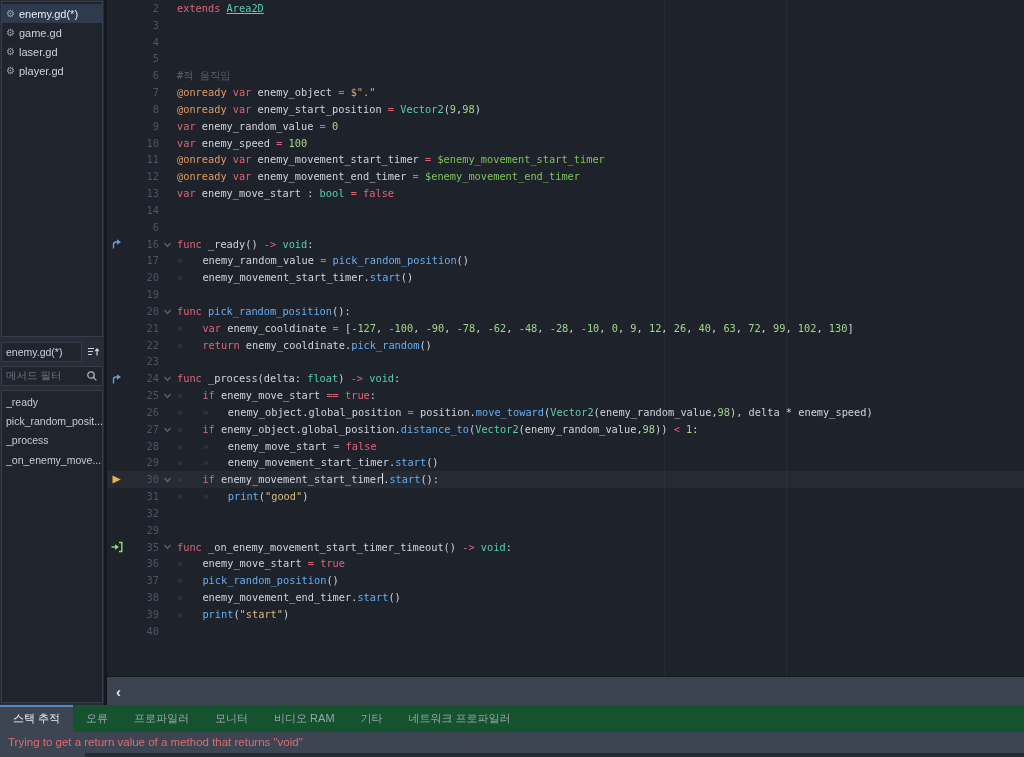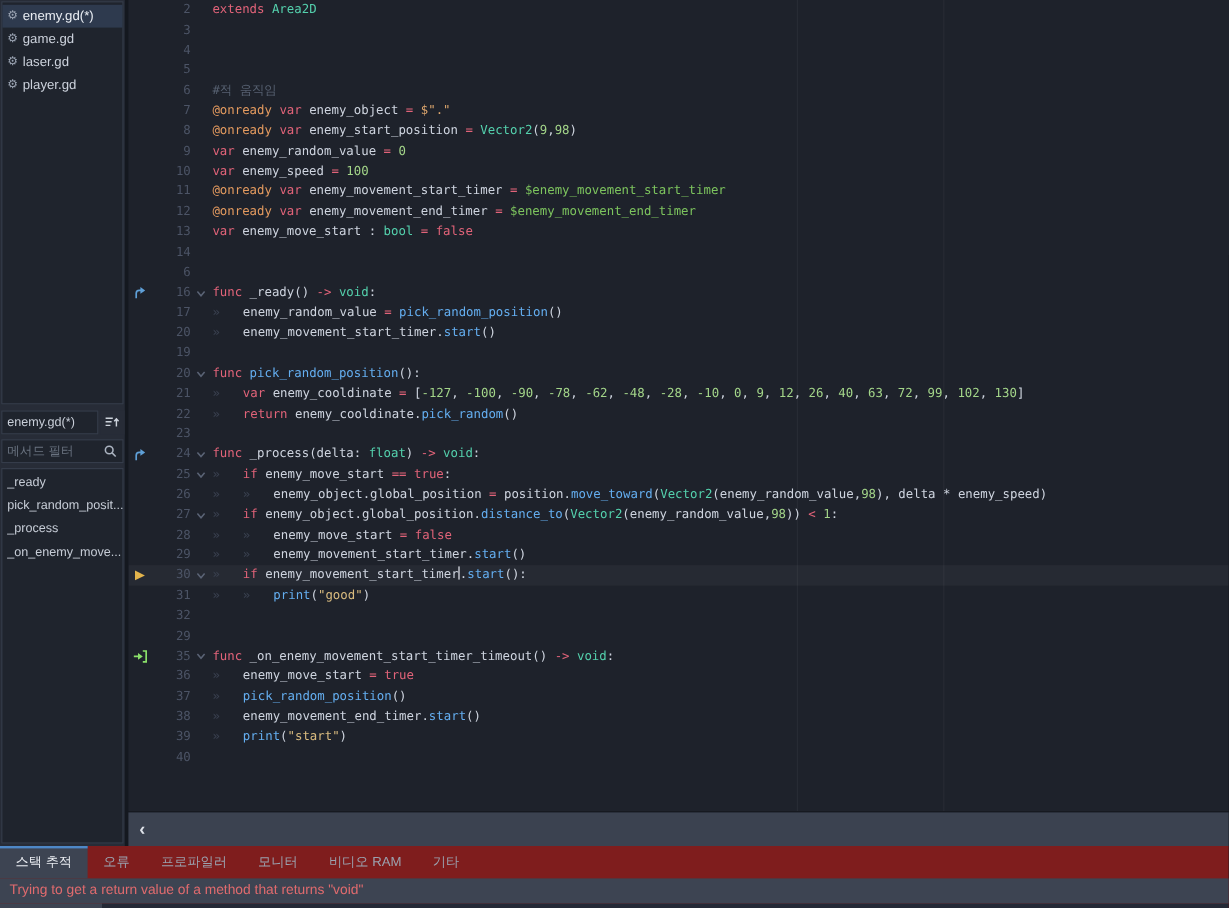--- a/index.html
+++ b/index.html
@@ -36,21 +36,21 @@
   .gf { position:absolute; left:56px; top:0; height:100%; display:flex; align-items:center; }
   .gc { display:block; margin-left:70px; }
   .tb { display:inline-block; width:25.4px; color:#3a4150; }
   .caret { display:inline-block; width:1px; height:11px; background:#e6eaf2; vertical-align:-1px; }
 
   #editor-bottom-bar { position:absolute; left:107px; top:677px; width:917px; height:28px;
                        background:#3b4250; display:flex; align-items:center; }
   #collapse-chevron { color:#dfe3ea; font-size:15px; font-weight:bold; margin-left:9px; }
 
   
-  #debugger { position:absolute; left:0; top:705px; width:1024px; height:52px; background:#7f1d1d; }
+  #debugger { position:absolute; left:0; top:705px; width:1024px; height:52px; background:#14532d; }
   #tabs { display:flex; height:27px; }
   .tab { position:relative; display:flex; align-items:center; padding:0 13px; font-size:11px;
          color:#9ba3b0; cursor:default; }
   .tab.active { background:#3d4452; color:#e9ecf1; }
   .tab.active::before { content:""; position:absolute; left:0; top:0; right:0; height:2px; background:#4e88c7; }
   #error-row { position:absolute; left:0; top:27px; width:1024px; height:21px; background:#3d4452;
                color:#e06b6e; font-size:11.5px; line-height:21px; padding-left:8px; }
   #strip-left  { position:absolute; left:0; top:48px; width:85px; height:4px; background:#3d4452; }
   #strip-right { position:absolute; left:85px; top:48px; width:939px; height:4px; background:#242936; }
 </style>
@@ -97,21 +97,21 @@
         <div class="member-item">pick_random_posit...</div>
         <div class="member-item">_process</div>
         <div class="member-item">_on_enemy_move...</div>
       </div>
   </div>
 
   <div id="editor">
     <div class="guide" style="left:557px"></div>
     <div class="guide" style="left:679px"></div>
     <div id="code">
-        <div class="row"><span class="gi"></span><span class="gn">2</span><span class="gf"></span><span class="gc"><span style="color: rgb(225, 99, 121);">extends</span><span style="color: rgb(206, 212, 223);"> </span><span style="color: rgb(84, 209, 173);">Area2D</span></span></div>
+        <div class="row"><span class="gi"></span><span class="gn">2</span><span class="gf"></span><span class="gc"><span style="color: rgb(225, 99, 121);">extends</span><span style="color: rgb(206, 212, 223);"> </span><span style="color: rgb(84, 209, 173); text-decoration: underline;">Area2D</span></span></div>
         <div class="row"><span class="gi"></span><span class="gn">3</span><span class="gf"></span><span class="gc"></span></div>
         <div class="row"><span class="gi"></span><span class="gn">4</span><span class="gf"></span><span class="gc"></span></div>
         <div class="row"><span class="gi"></span><span class="gn">5</span><span class="gf"></span><span class="gc"></span></div>
         <div class="row"><span class="gi"></span><span class="gn">6</span><span class="gf"></span><span class="gc"><span style="color: rgb(86, 96, 112);">#적 움직임</span></span></div>
         <div class="row"><span class="gi"></span><span class="gn">7</span><span class="gf"></span><span class="gc"><span style="color: rgb(227, 154, 95);">@onready</span><span style="color: rgb(206, 212, 223);"> </span><span style="color: rgb(225, 99, 121);">var</span><span style="color: rgb(206, 212, 223);"> enemy_object </span><span style="color: rgb(225, 99, 121);">=</span><span style="color: rgb(206, 212, 223);"> </span><span style="color: rgb(221, 166, 109);">$"."</span></span></div>
         <div class="row"><span class="gi"></span><span class="gn">8</span><span class="gf"></span><span class="gc"><span style="color: rgb(227, 154, 95);">@onready</span><span style="color: rgb(206, 212, 223);"> </span><span style="color: rgb(225, 99, 121);">var</span><span style="color: rgb(206, 212, 223);"> enemy_start_position </span><span style="color: rgb(225, 99, 121);">=</span><span style="color: rgb(206, 212, 223);"> </span><span style="color: rgb(84, 209, 173);">Vector2</span><span style="color: rgb(206, 212, 223);">(</span><span style="color: rgb(163, 213, 137);">9</span><span style="color: rgb(206, 212, 223);">,</span><span style="color: rgb(163, 213, 137);">98</span><span style="color: rgb(206, 212, 223);">)</span></span></div>
         <div class="row"><span class="gi"></span><span class="gn">9</span><span class="gf"></span><span class="gc"><span style="color: rgb(225, 99, 121);">var</span><span style="color: rgb(206, 212, 223);"> enemy_random_value </span><span style="color: rgb(225, 99, 121);">=</span><span style="color: rgb(206, 212, 223);"> </span><span style="color: rgb(163, 213, 137);">0</span></span></div>
         <div class="row"><span class="gi"></span><span class="gn">10</span><span class="gf"></span><span class="gc"><span style="color: rgb(225, 99, 121);">var</span><span style="color: rgb(206, 212, 223);"> enemy_speed </span><span style="color: rgb(225, 99, 121);">=</span><span style="color: rgb(206, 212, 223);"> </span><span style="color: rgb(163, 213, 137);">100</span></span></div>
         <div class="row"><span class="gi"></span><span class="gn">11</span><span class="gf"></span><span class="gc"><span style="color: rgb(227, 154, 95);">@onready</span><span style="color: rgb(206, 212, 223);"> </span><span style="color: rgb(225, 99, 121);">var</span><span style="color: rgb(206, 212, 223);"> enemy_movement_start_timer </span><span style="color: rgb(225, 99, 121);">=</span><span style="color: rgb(206, 212, 223);"> </span><span style="color: rgb(125, 196, 94);">$enemy_movement_start_timer</span></span></div>
         <div class="row"><span class="gi"></span><span class="gn">12</span><span class="gf"></span><span class="gc"><span style="color: rgb(227, 154, 95);">@onready</span><span style="color: rgb(206, 212, 223);"> </span><span style="color: rgb(225, 99, 121);">var</span><span style="color: rgb(206, 212, 223);"> enemy_movement_end_timer </span><span style="color: rgb(225, 99, 121);">=</span><span style="color: rgb(206, 212, 223);"> </span><span style="color: rgb(125, 196, 94);">$enemy_movement_end_timer</span></span></div>
@@ -176,19 +176,20 @@
   </div>
 
   <div id="debugger">
     <div id="tabs">
         <div class="tab active">스택 추적</div>
         <div class="tab">오류</div>
         <div class="tab">프로파일러</div>
         <div class="tab">모니터</div>
         <div class="tab">비디오 RAM</div>
         <div class="tab">기타</div>
+        <div class="tab">네트워크 프로파일러</div>
       </div>
     <div id="error-row">Trying to get a return value of a method that returns "void"</div>
     <div id="strip-left"></div>
     <div id="strip-right"></div>
   </div>
 
 </div>
 
 </body></html>

